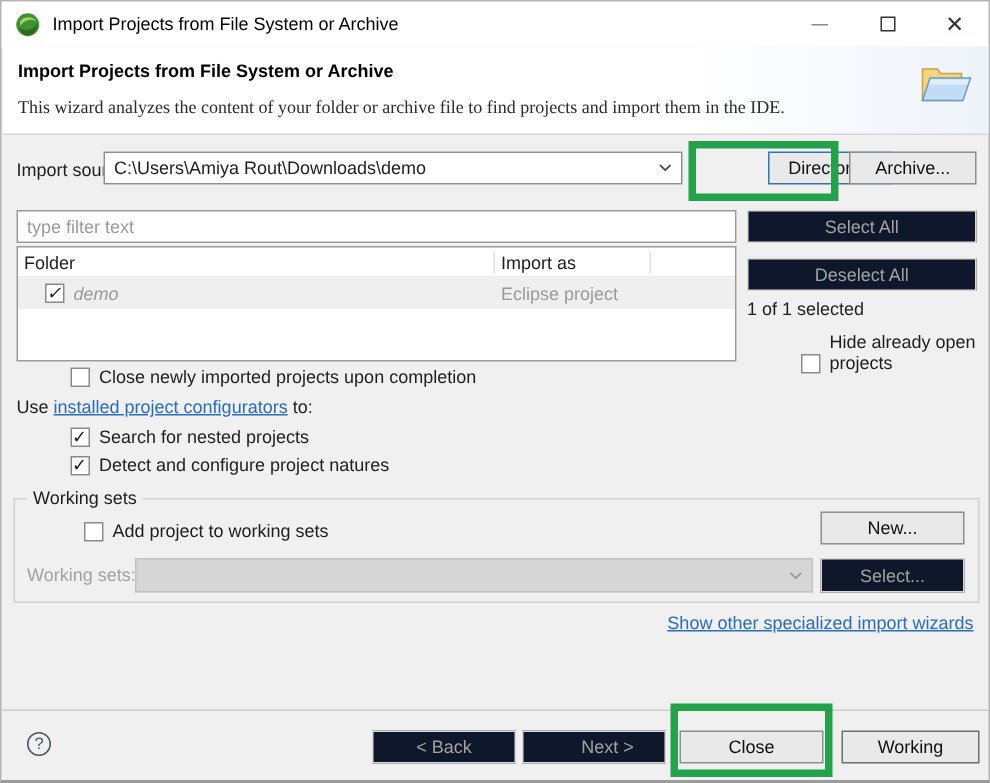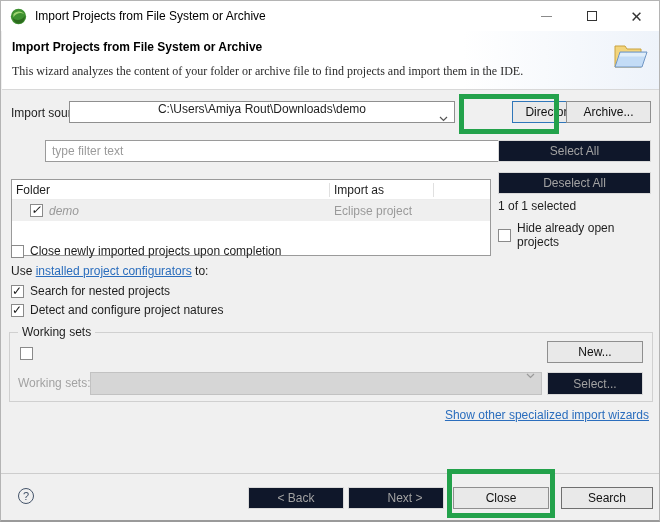--- a/index.html
+++ b/index.html
@@ -24,39 +24,39 @@
   .header { position:absolute; left:1px; top:30px; width:658px; height:59px;
             background:linear-gradient(90deg, #ffffff 70%, #eef3fa 100%);
             border-bottom:1px solid #d8d8d8; }
   .header-title { position:absolute; left:10px; top:9px; font-weight:bold; font-size:12px; color:#000; }
   .header-desc  { position:absolute; left:10px; top:33px; font-size:12px; color:#2b2b2b;font-family:Liberation Serif, serif; }
   .header-foldericon { position:absolute; right:9px; top:6px; }
 
   
   .label { position:absolute; color:#1e1e1e; }
   .combo { position:absolute; background:#fff; border:1px solid #8f8f8f; display:flex;
-           align-items:center; padding:0 6px; color:#1e1e1e;flex-direction:column; }
+           align-items:center; padding:0 6px; color:#1e1e1e; }
   .combo .chev { margin-left:auto; }
   .combo.disabled { background:#d6d6d6; border:1px solid #c2c2c2; }
   .btn { position:absolute; background:#e9e9e9; border:1px solid #8f8f8f; color:#111;
          display:flex; align-items:center; justify-content:center; font-size:12px; cursor:default; }
   .btn.primary-border { border:1px solid #2f76b9; }
   .btn.disabled { background:#0f172a; border:1px solid #d9d9d9; color:#a2a2a2; }
   .textinput { position:absolute; border:1px solid #9a9a9a; background:#fff; font-family:"Liberation Sans",sans-serif;
                font-size:12px; padding:0 6px; color:#1e1e1e; outline:none; }
   .textinput::placeholder { color:#9b9b9b; }
 
   .cb { display:inline-block; width:13px; height:13px; background:#fff; border:1px solid #8a8a8a;
         position:relative; vertical-align:middle; flex:none; }
   .cb.checked::after { content:"✓"; position:absolute; left:0px; top:-2px; font-size:12px; color:#1a1a1a; }
-  .cbrow { position:absolute; display:flex; align-items:center; gap:6px; }
+  .cbrow { position:absolute; display:flex; align-items:flex-end; gap:6px;margin-left:36px; }
 
   
   .table { position:absolute; left:10px; top:163px; width:480px; height:77px;
-           background:#fff; border:1px solid #9a9a9a;margin-top:15px; }
+           background:#fff; border:1px solid #9a9a9a; }
   .thead { display:flex; height:20px; align-items:center; border-bottom:1px solid #ececec; }
   .th { padding-left:4px; height:14px; line-height:14px; }
   .th1 { width:318px; border-right:1px solid #e0e0e0; }
   .th2 { width:104px; border-right:1px solid #e0e0e0; }
   .trow { display:flex; height:21px; align-items:center; background:#efefef; color:#9a9a9a; }
   .trow .cell1 { width:318px; display:flex; align-items:center; gap:6px; padding-left:18px;font-style:italic; }
   .trow .cell2 { width:104px; padding-left:4px; }
 
   
   .group { position:absolute; left:8px; top:331px; width:644px; height:70px;
@@ -119,21 +119,21 @@
         <polyline points="1,1 4.5,4.5 8,1" fill="none" stroke="#555" stroke-width="1.2"></polyline>
       </svg>
   </div>
   <div class="btn primary-border" style="left:466px; top:100px; width:84px; height:22px;margin-left:45px;">
     <span>Directory...</span>
   </div>
   <div class="btn" style="left:565px; top:100px; width:85px; height:22px;">
     <span>Archive...</span>
   </div>
 
-  <input class="textinput" style="left: 10px; top: 139px; width: 480px; height: 22px; margin-left: 34px;" placeholder="type filter text">
+  <input class="textinput" style="left: 10px; top: 139px; width: 480px; height: 22px;" placeholder="type filter text">
 
   <div class="table">
     <div class="thead">
       <div class="th th1">Folder</div>
       <div class="th th2">Import as</div>
     </div>
     <div class="trow">
       <div class="cell1">
         <span class="cb checked"></span>
         <span>demo</span>
@@ -167,20 +167,21 @@
   </div>
   <div class="cbrow" style="left:10px; top:302px;">
     <span class="cb checked"></span>
     <span>Detect and configure project natures</span>
   </div>
 
   <div class="group">
     <span class="group-label">Working sets</span>
     <div class="cbrow" style="left:10px; top:14px;">
       <span class="cb"></span>
+      <span>Add project to working sets</span>
     </div>
     <div class="btn" style="left:537px; top:8px; width:96px; height:22px;">
       <span>New...</span>
     </div>
     <span class="label disabled-text" style="left:8px; top:43px;">Working sets:</span>
     <div class="combo disabled" style="left:80px; top:39px; width:452px; height:23px;">
       <svg class="chev" width="9" height="6" viewBox="0 0 9 6">
           <polyline points="1,1 4.5,4.5 8,1" fill="none" stroke="#9a9a9a" stroke-width="1.2"></polyline>
         </svg>
     </div>
@@ -198,19 +199,19 @@
   <div class="btn disabled" style="left:247px; top:486px; width:96px; height:22px;">
     <span>&lt; Back</span>
   </div>
   <div class="btn disabled" style="left:347px; top:486px; width:96px; height:22px;padding-left:18px;">
     <span>Next &gt;</span>
   </div>
   <div class="btn" style="left:452px; top:486px; width:96px; height:22px;">
     <span>Close</span>
   </div>
   <div class="btn" style="left:560px; top:486px; width:92px; height:22px; border-color:#6f6f6f;">
-    <span>Search</span>
+    <span>Working</span>
   </div>
 
   <div class="annotation anno-directory"></div>
   <div class="annotation anno-finish"></div>
 
 </div>
 
 </body></html>

